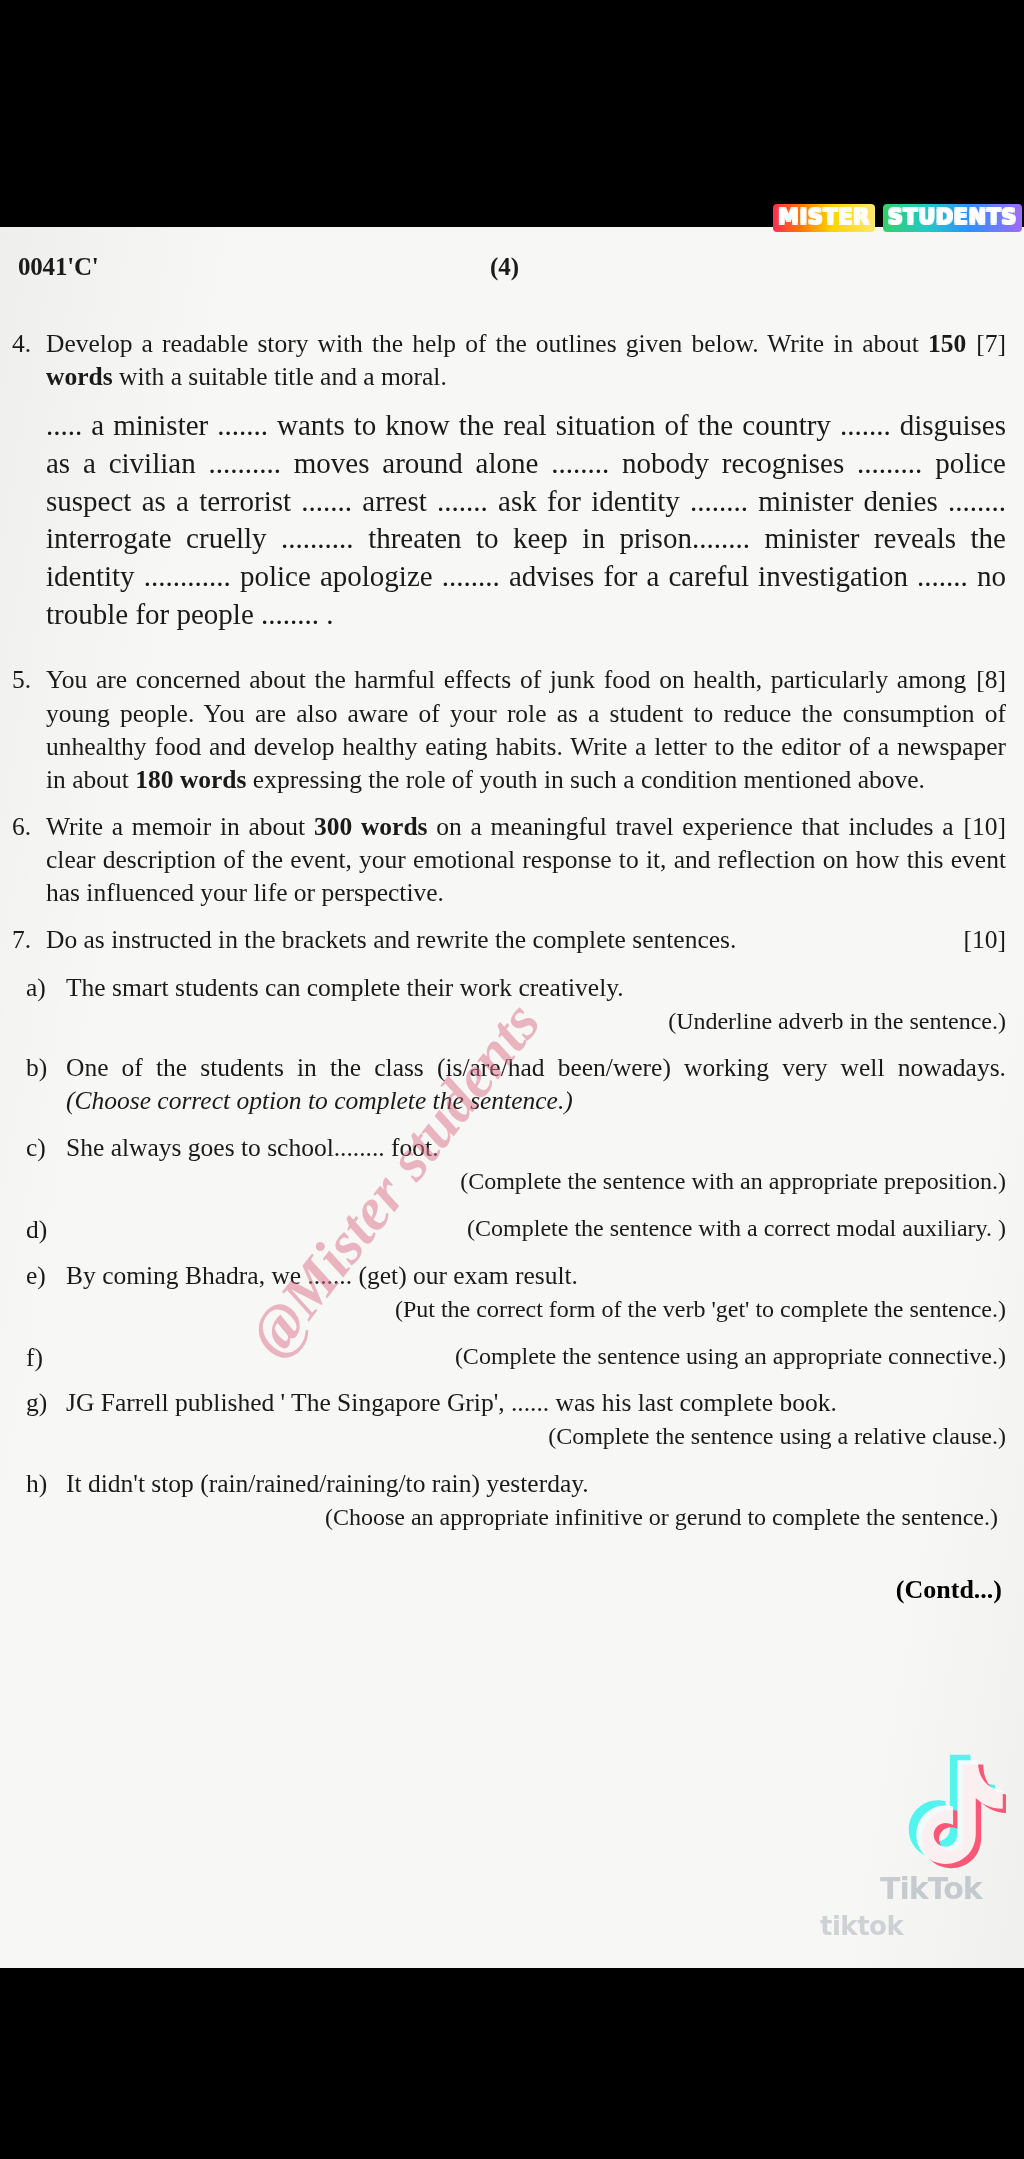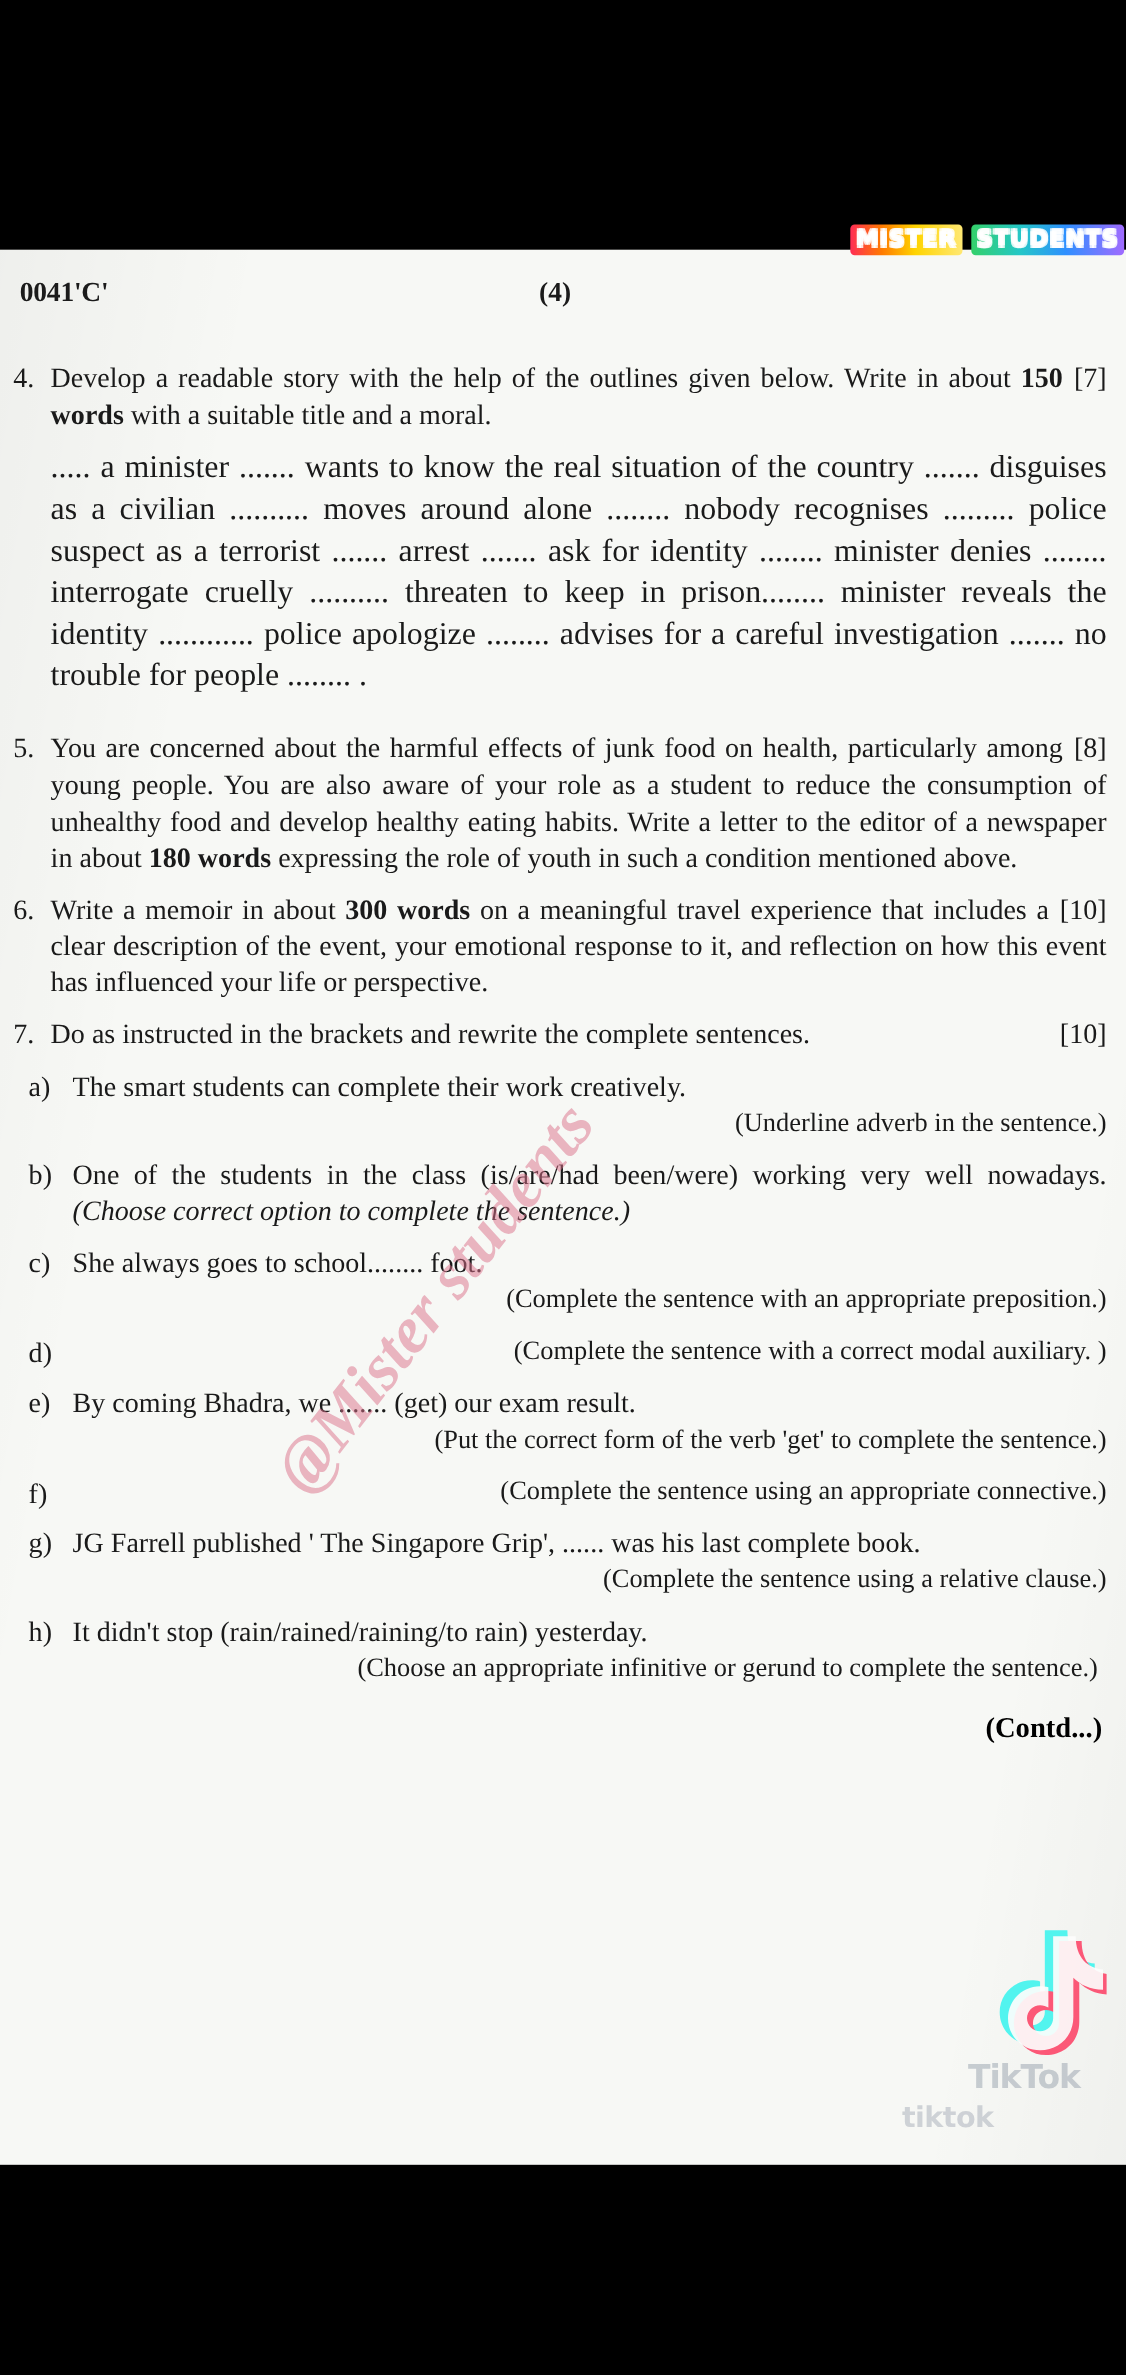--- a/index.html
+++ b/index.html
@@ -118,21 +118,21 @@
     margin-top: 2px;
   }
   .instr-inline {
     font-style: italic;
   }
   .contd {
     display: block;
     text-align: right;
     font-weight: bold;
     font-size: 26px;
-    margin-top: 23px;
+    margin-top: 42px;
     padding-right: 4px;
   }
 
   .gap-sm { height: 14px; }
   .gap-md { height: 22px; }
   .gap-lg { height: 30px; }
 
   .outline {
     text-align: justify;
     text-justify: inter-word;

